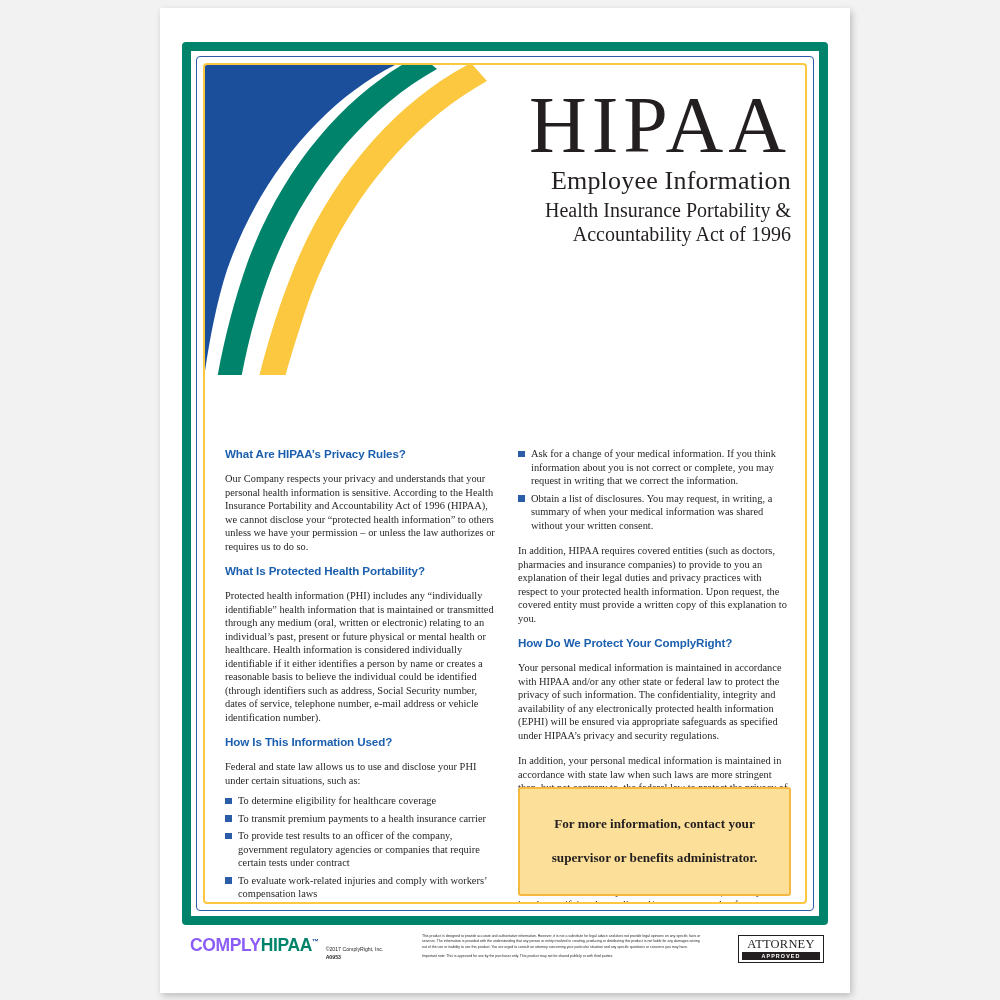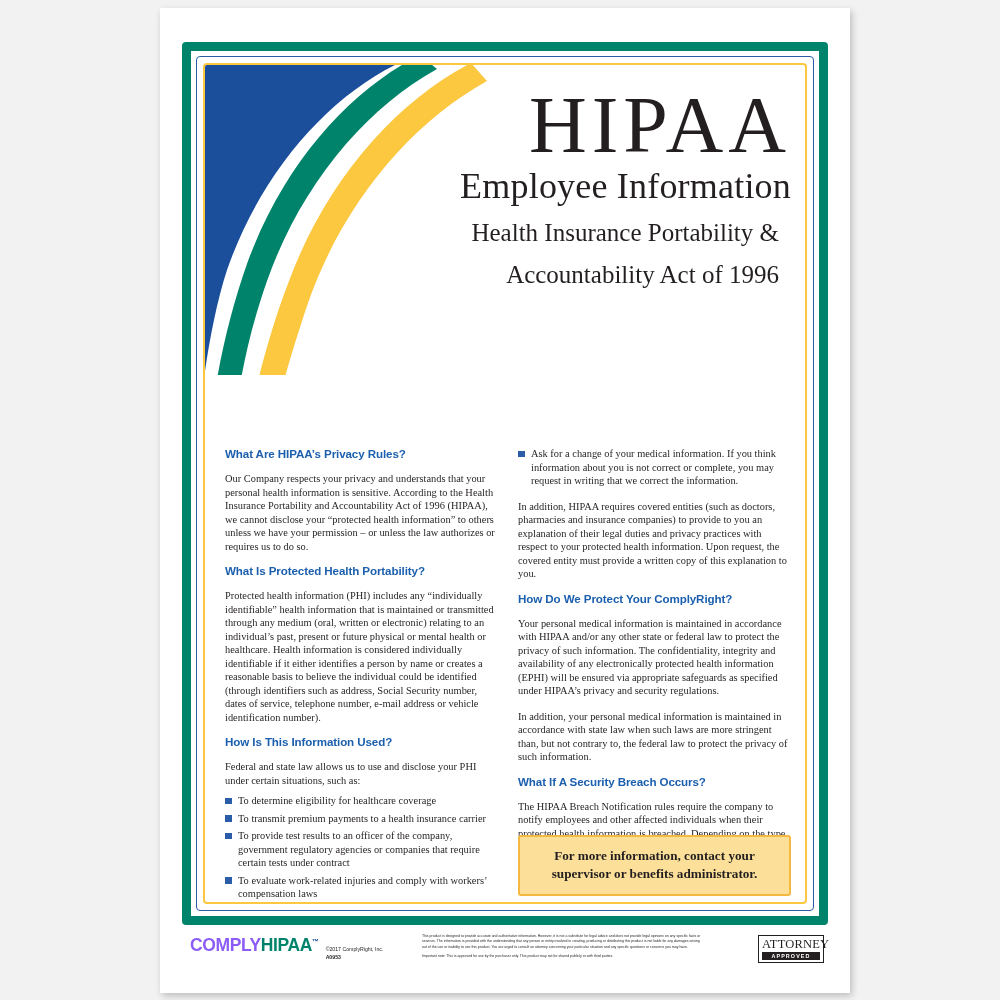--- a/index.html
+++ b/index.html
@@ -90,32 +90,32 @@
     font-family: "Liberation Serif", serif;
     font-size: 80px;
     line-height: 0.95;
     letter-spacing: 5px;
     color: #231f20;
     font-weight: 400;
     margin: 0 0 4px 0;
   }
   .title-sub1 {
     font-family: "Liberation Serif", serif;
-    font-size: 36px;
+    font-size: 26px;
     line-height: 1.08;
     color: #231f20;
     margin: 0 0 3px 0;
     letter-spacing: 0.2px;
   }
   .title-sub2 {
     font-family: "Liberation Serif", serif;
-    font-size: 25px;
+    font-size: 20px;
     line-height: 1.22;
     color: #231f20;
-    margin: 12px;
+    margin: 0;
   }
 
   
   .intro-wrap {
     position: absolute;
     left: 20px;
     right: 14px;
     top: 318px;
   }
   .intro-rule {
@@ -193,21 +193,21 @@
     right: 0;
     bottom: 0;
     background: #fce09a;
     border: 2px solid #f5b841;
     border-radius: 3px;
     padding: 10px 8px 11px 8px;
     box-sizing: border-box;
     text-align: center;
   }
   .callout p {
-    margin: 0;
+    margin: 16px;
     font-family: "Liberation Serif", serif;
     font-weight: bold;
     font-size: 13.2px;
     line-height: 1.35;
     color: #231f20;
   }
 
   
   .footer {
     position: absolute;
@@ -257,21 +257,21 @@
     font-size: 3.5px;
     line-height: 1.5;
     color: #231f20;
     text-align: left;
   }
   .fineprint p { margin: 0 0 4px 0; }
   .attorney-badge {
     position: absolute;
     right: 4px;
     top: 6px;
-    width: 66px;
+    width: 86px;
     border: 1.6px solid #231f20;
     padding: 2px 3px 2px 3px;
     box-sizing: border-box;
     text-align: center;
     background: #ffffff;
   }
   .attorney-badge .aw {
     font-family: "Liberation Serif", serif;
     font-size: 12.5px;
     letter-spacing: 0.2px;
@@ -326,20 +326,21 @@
               <ul class="bul">
                 <li><span class="sq"></span>To determine eligibility for healthcare coverage</li>
                 <li><span class="sq"></span>To transmit premium payments to a health insurance carrier</li>
                 <li><span class="sq"></span>To provide test results to an officer of the company, government regulatory agencies or companies that require certain tests under contract</li>
                 <li><span class="sq"></span>To evaluate work-related injuries and comply with workers’ compensation laws</li>
               </ul>
             </div>
           <div class="col" id="right-col">
               <ul class="bul">
                 <li><span class="sq"></span>Ask for a change of your medical information. If you think information about you is not correct or complete, you may request in writing that we correct the information.</li>
+                <li><span class="sq"></span>Obtain a list of disclosures. You may request, in writing, a summary of when your medical information was shared without your written consent.</li>
               </ul>
               <p class="body">In addition, HIPAA requires covered entities (such as doctors, pharmacies and insurance companies) to provide to you an explanation of their legal duties and privacy practices with respect to your protected health information. Upon request, the covered entity must provide a written copy of this explanation to you.</p>
               <h3 class="sec">How Do We Protect Your ComplyRight?</h3>
               <p class="body">Your personal medical information is maintained in accordance with HIPAA and/or any other state or federal law to protect the privacy of such information. The confidentiality, integrity and availability of any electronically protected health information (EPHI) will be ensured via appropriate safeguards as specified under HIPAA’s privacy and security regulations.</p>
               <p class="body">In addition, your personal medical information is maintained in accordance with state law when such laws are more stringent than, but not contrary to, the federal law to protect the privacy of such information.</p>
               <h3 class="sec">What If A Security Breach Occurs?</h3>
               <p class="body">The HIPAA Breach Notification rules require the company to notify employees and other affected individuals when their protected health information is breached.  Depending on the type of breach and how many individuals are affected, this may also involve notifying the media and/or governmental enforcement agencies, and keeping a log of all breach incidents.</p>
               <div class="callout">
                 <p>For more information, contact your</p>
                 <p>supervisor or benefits administrator.</p>

